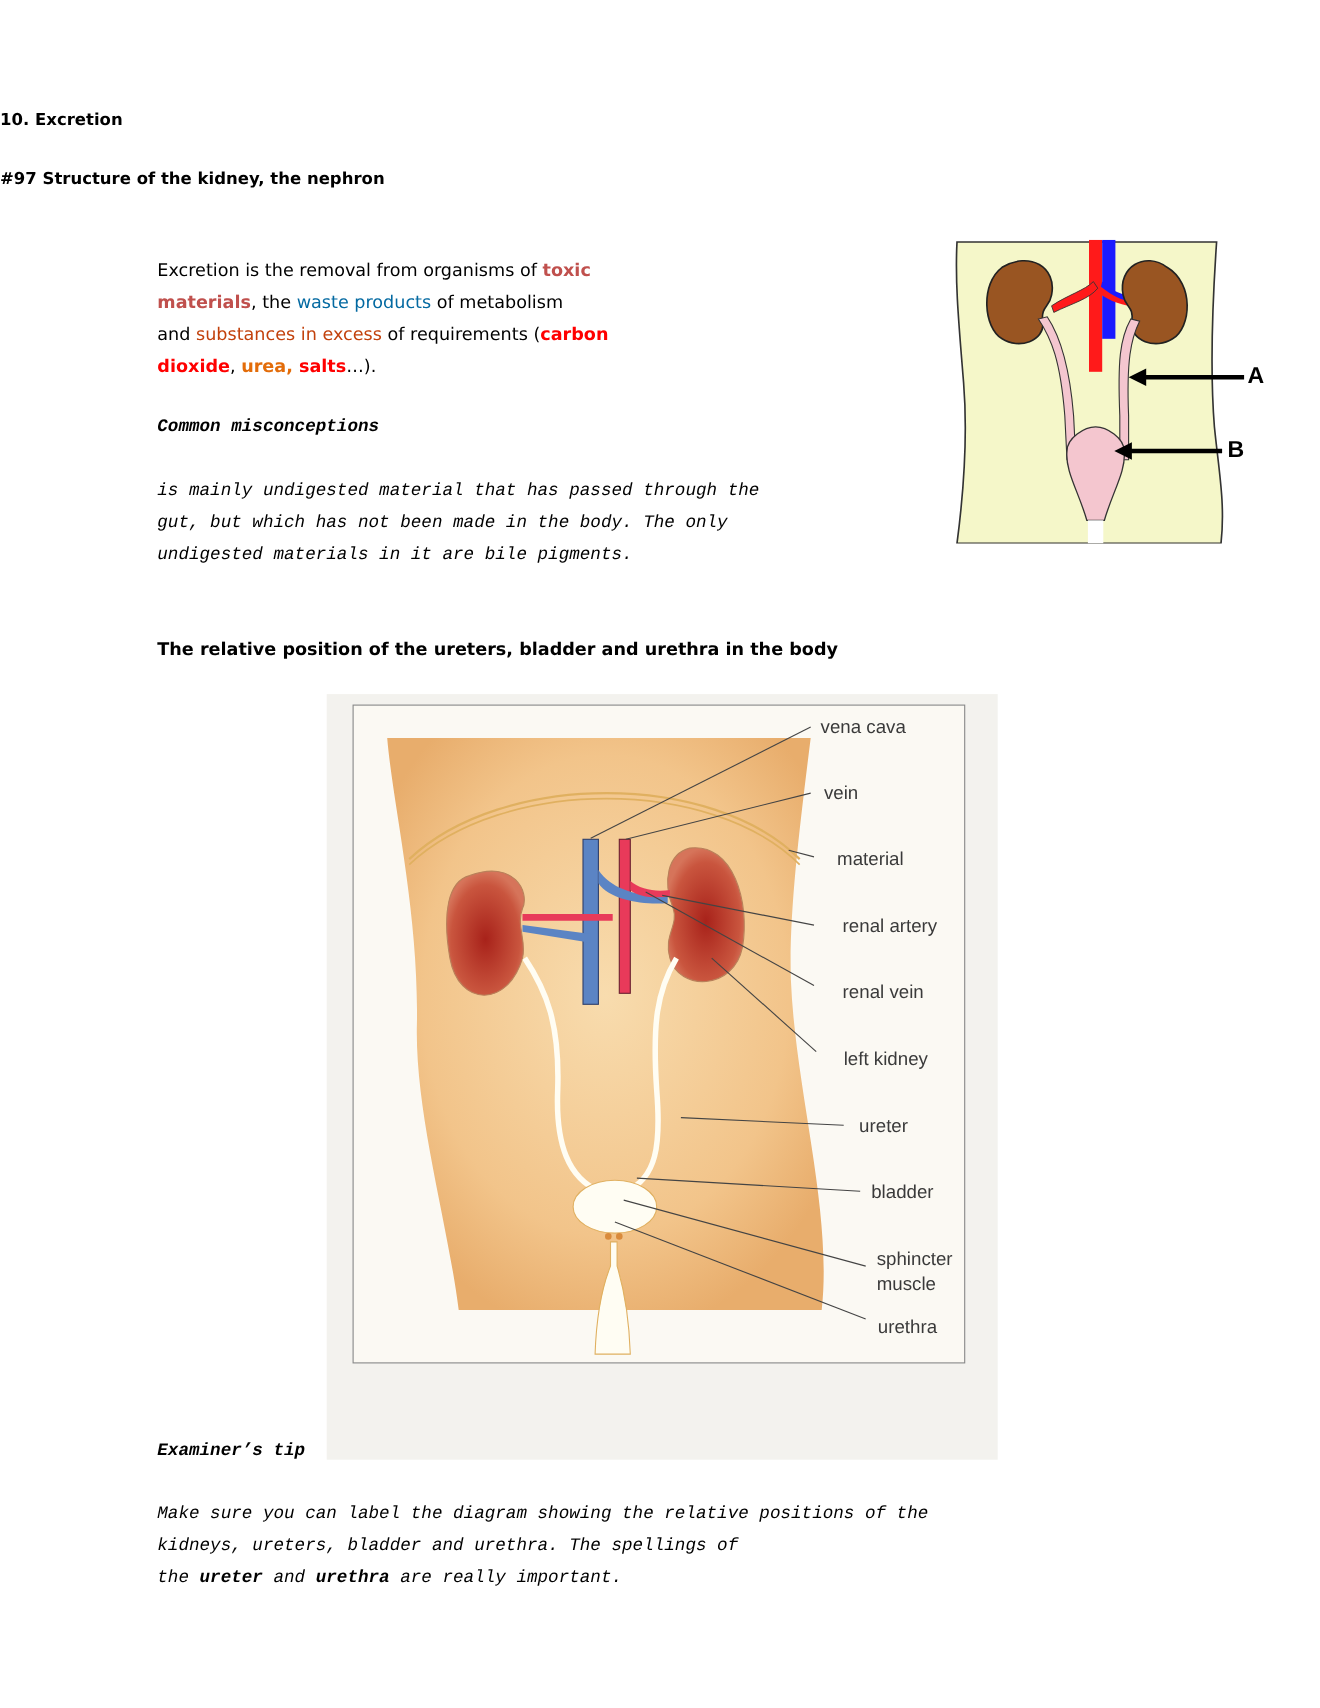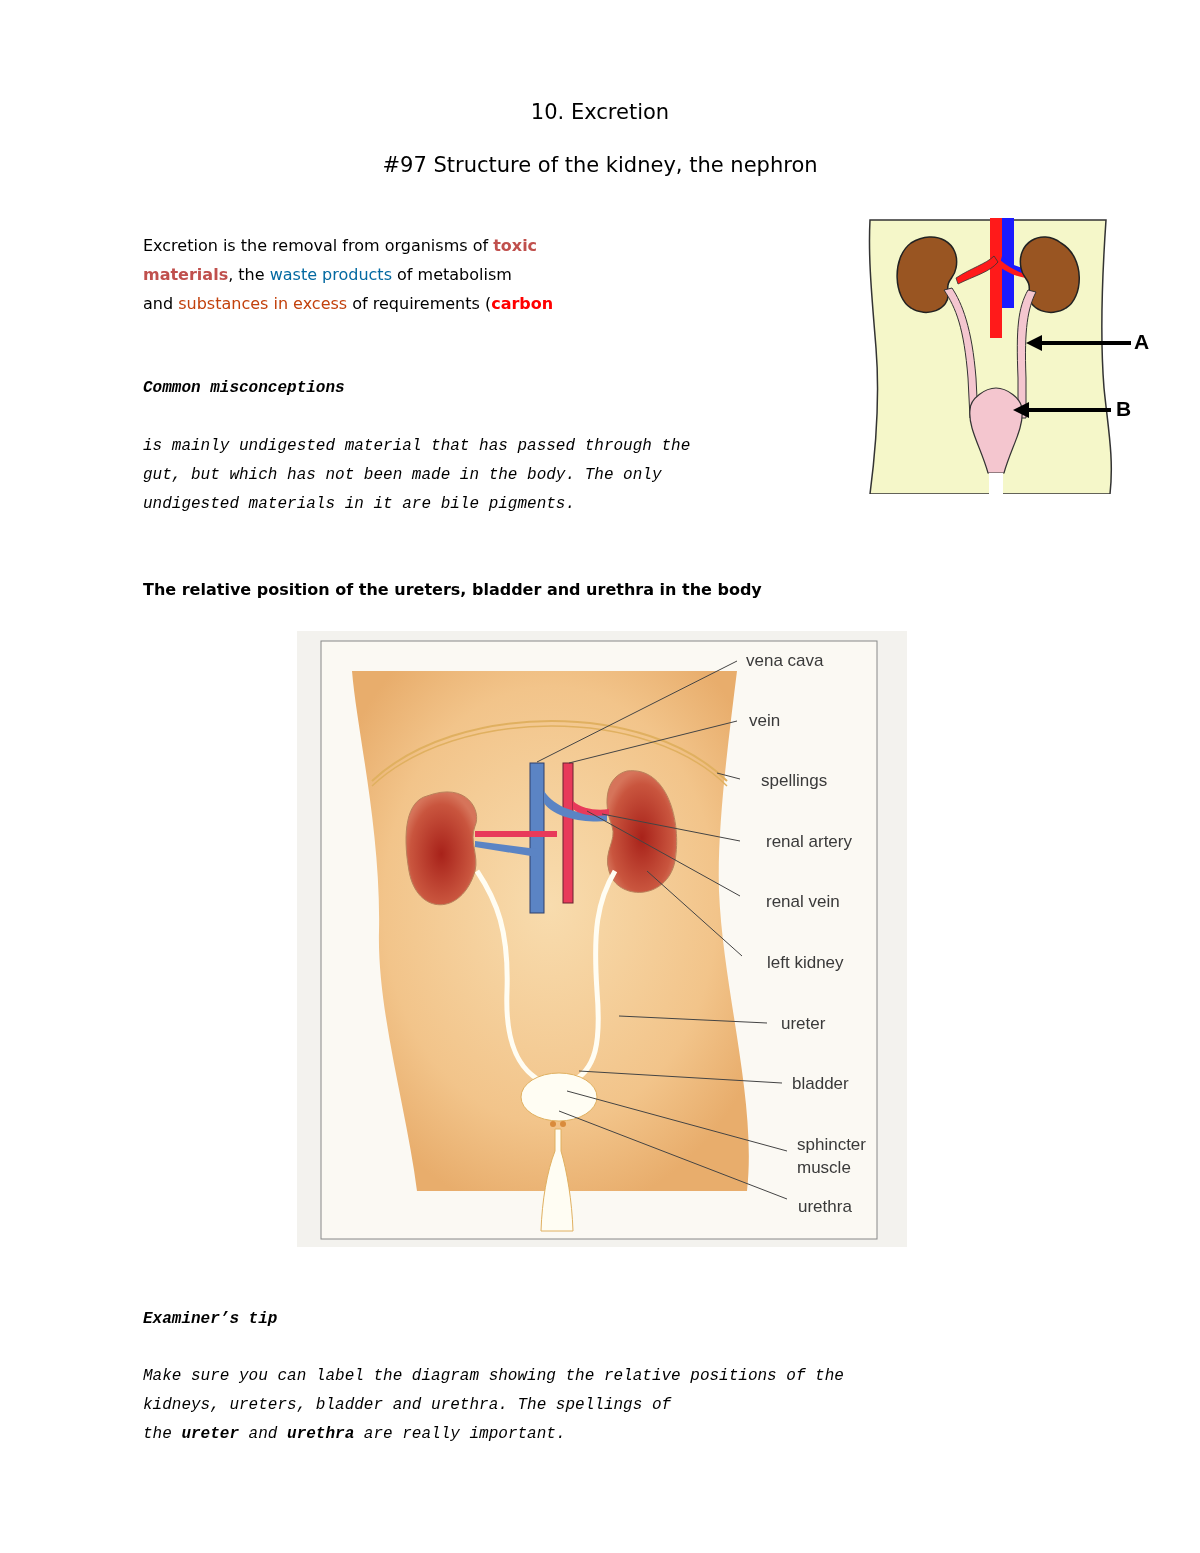--- a/index.html
+++ b/index.html
@@ -1,39 +1,40 @@
 <!DOCTYPE html>
 <html><head>
 <meta charset="utf-8">
 <style>
   html, body { margin:0; padding:0; background:#ffffff; }
   body { width:1200px; height:1553px; position:relative; overflow:hidden;
          font-family:"DejaVu Sans", "Liberation Sans", sans-serif; color:#000; }
   .abs { position:absolute; }
-  .title { font-weight:normal; font-size:21px; text-align:center; width:1200px; left:0; }
+  .title { font-weight:bold; font-size:15px; text-align:left; width:1200px; left:0; }
   .para { font-size:16px; line-height:29px; left:143px; }
   .bold { font-weight:bold; }
   .ital { font-style:italic;font-family:Liberation Mono, monospace; }
   .c-toxic { color:#c0504d; font-weight:bold; }
   .c-waste { color:#0369a1; font-weight:normal; }
   .c-excess { color:#c2410c; font-weight:normal; }
   .c-red { color:#ff0000; font-weight:bold; }
   .c-orange { color:#e36c09; font-weight:bold; }
   .diag-label { font-family:"Liberation Sans", sans-serif; font-size:17px; color:#3a3a3a; }
 </style>
 </head>
 <body>
 
 <div class="abs title" style="top:100px;">10. Excretion</div>
 <div class="abs title" style="top:153px;">#97 Structure of the kidney, the nephron</div>
 
 <div class="abs para" style="top:231px; width:700px;">
   <div><span>Excretion is the removal  from organisms of </span><span class="c-toxic">toxic</span></div>
   <div><span class="c-toxic">materials</span><span>, the </span><span class="c-waste">waste products</span><span> of metabolism</span></div>
   <div><span>and </span><span class="c-excess">substances in excess</span><span> of requirements (</span><span class="c-red">carbon</span></div>
+  <div><span class="c-red">dioxide</span><span>, </span><span class="c-orange">urea, </span><span class="c-red">salts</span><span>…).</span></div>
 </div>
 
 <div class="abs para bold ital" style="top:374px;">Common misconceptions</div>
 <div class="abs para ital" style="top:432px; width:700px;">
   <div>is mainly undigested material that has passed through the</div>
   <div>gut, but which has not been made in the body. The only</div>
   <div>undigested materials in it are bile pigments.</div>
 </div>
 
 <div class="abs" style="left:866px; top:218px; width:300px; height:276px;">
@@ -54,21 +55,21 @@
     <polygon points="160,125 176,117 176,133" fill="#000"></polygon>
     <line x1="155" y1="192" x2="245" y2="192" stroke="#000" stroke-width="4"></line>
     <polygon points="147,192 163,184 163,200" fill="#000"></polygon>
   </svg>
   <div class="abs" style="left:268px; top:112px; font-family:'Liberation Sans',sans-serif; font-weight:bold; font-size:21px;">A</div>
   <div class="abs" style="left:250px; top:179px; font-family:'Liberation Sans',sans-serif; font-weight:bold; font-size:21px;">B</div>
 </div>
 
 <div class="abs para bold" style="top:575px; width:1000px;">The relative position of the ureters, bladder and urethra in the body</div>
 
-<div class="abs" style="left:297px; top:631px; width:610px; height:616px; background:#f3f2ee;">
+<div class="abs" style="left:297px; top:631px; width:610px; height:696px; background:#f3f2ee;">
   <svg width="610" height="616" viewBox="0 0 610 616">
     <defs>
       <radialGradient id="skin" cx="50%" cy="45%" r="60%">
         <stop offset="0%" stop-color="#f8dcae"></stop>
         <stop offset="70%" stop-color="#f2c48a"></stop>
         <stop offset="100%" stop-color="#e8ad6c"></stop>
       </radialGradient>
       <radialGradient id="kid" cx="50%" cy="55%" r="55%">
         <stop offset="0%" stop-color="#a8221a"></stop>
         <stop offset="80%" stop-color="#c9553e"></stop>
@@ -101,21 +102,21 @@
       <line x1="290" y1="180" x2="443" y2="265"></line>
       <line x1="350" y1="240" x2="445" y2="325"></line>
       <line x1="322" y1="385" x2="470" y2="392"></line>
       <line x1="282" y1="440" x2="485" y2="452"></line>
       <line x1="270" y1="460" x2="490" y2="520"></line>
       <line x1="262" y1="480" x2="490" y2="568"></line>
     </g>
   </svg>
   <div class="abs diag-label" style="left:449px; top:20px;">vena cava</div>
   <div class="abs diag-label" style="left:452px; top:80px;">vein</div>
-  <div class="abs diag-label" style="left:464px; top:140px;">spellings</div>
+  <div class="abs diag-label" style="left:464px; top:140px;">material</div>
   <div class="abs diag-label" style="left:469px; top:201px;">renal artery</div>
   <div class="abs diag-label" style="left:469px; top:261px;">renal vein</div>
   <div class="abs diag-label" style="left:470px; top:322px;">left kidney</div>
   <div class="abs diag-label" style="left:484px; top:383px;">ureter</div>
   <div class="abs diag-label" style="left:495px; top:443px;">bladder</div>
   <div class="abs diag-label" style="left:500px; top:504px;">sphincter</div>
   <div class="abs diag-label" style="left:500px; top:527px;">muscle</div>
   <div class="abs diag-label" style="left:501px; top:566px;">urethra</div>
 </div>
 

